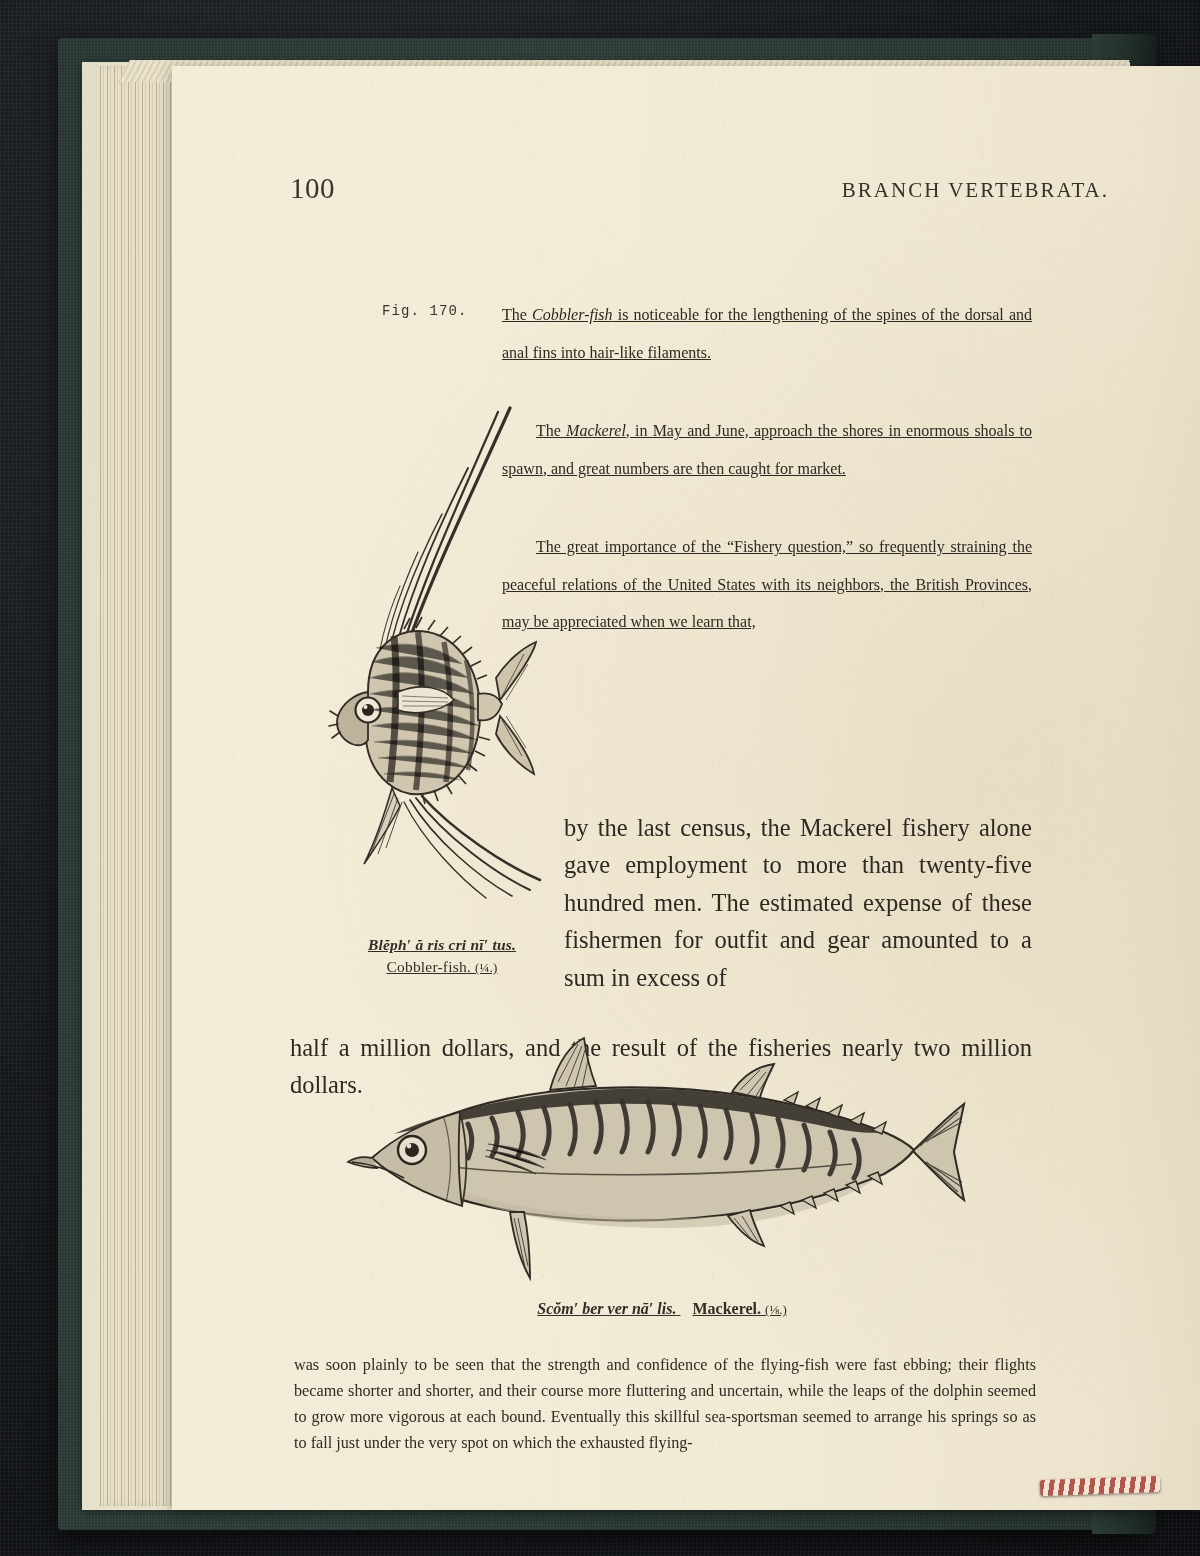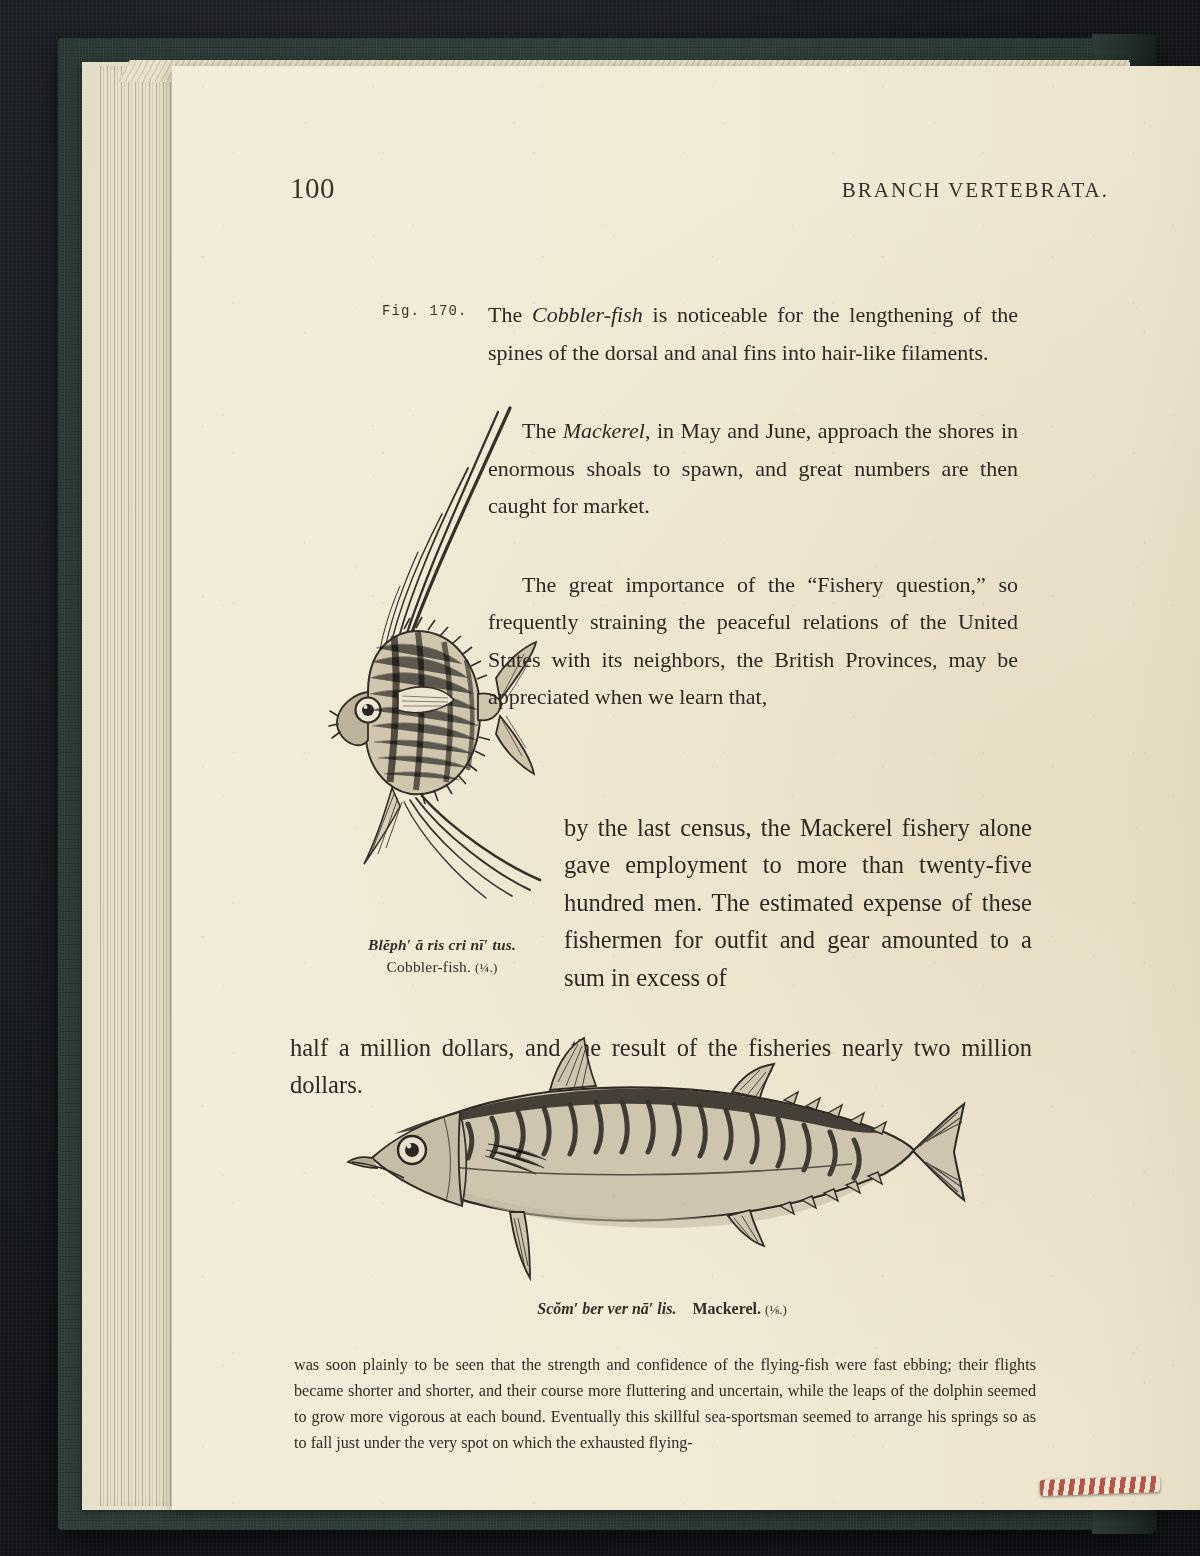--- a/index.html
+++ b/index.html
@@ -115,39 +115,40 @@
   .order-line .pron { font-size:19px; letter-spacing:.2px; }
 
   .fig-label {
     font-family:"Liberation Serif", serif;
     font-size:14px; letter-spacing:1.1px; color:#3a352c;
   }
   .fig170-label { position:absolute; left:210px; top:237px;font-family:Liberation Mono, monospace; }
   .fig171-label { position:absolute; left:0; right:0; top:1019px; text-align:center; padding-right:120px; }
 
   .body-col {
-    position:absolute; left:316px; top:230px; width:530px;
-    font-size:22px; line-height:37.5px; text-align:justify;
+    position:absolute; left:330px; top:230px; width:530px;
+    font-size:16px; line-height:37.5px; text-align:justify;
     color:#2d2922;
+    text-decoration:underline;
   }
   .body-col p { margin:0; }
   .body-col p + p { text-indent:34px;margin-top:41px; }
   .body-col em { font-style:italic; }
 
   .body-narrow {
     position:absolute; left:392px; top:718px; width:468px;
     font-size:24.5px; line-height:37.5px; text-align:justify; color:#2d2922;
   }
   .body-full {
     position:absolute; left:118px; top:938px; width:742px;
     font-size:24.5px; line-height:37.5px; text-align:justify; color:#2d2922;
   }
 
   .caption {
-    position:absolute; text-align:center; color:#322e26;
+    position:absolute; text-align:center; color:#322e26;text-decoration:underline;
   }
   .cap170 { left:140px; top:868px; width:260px; font-size:15.5px; line-height:22px; }
   .cap170 .sci { font-style:italic; font-weight:700; letter-spacing:.2px; }
   .cap170 .com { letter-spacing:.2px; }
   .cap171 { left:280px; top:1234px; width:420px; font-size:16px; }
   .cap171 .sci { font-style:italic; font-weight:700; }
   .cap171 .com { font-weight:700; margin-left:12px; }
   .frac { font-size:13px; }
 
   .footnote {

